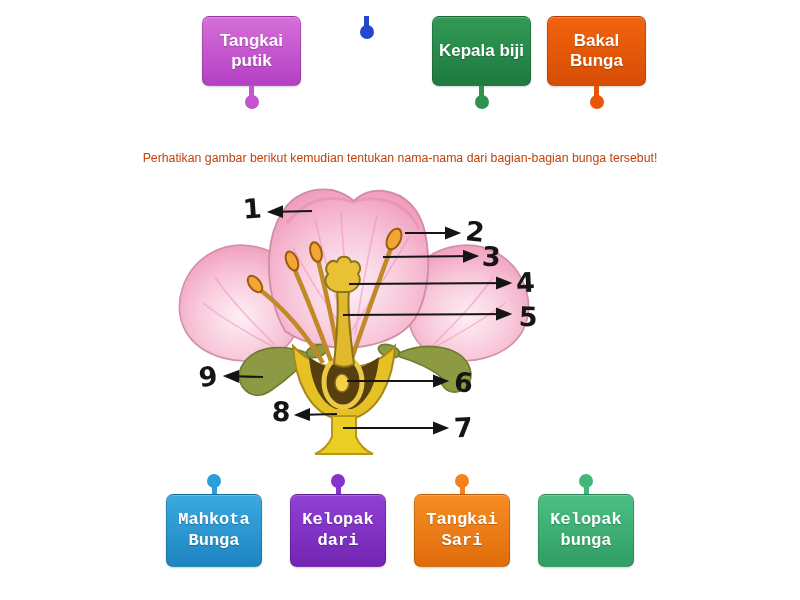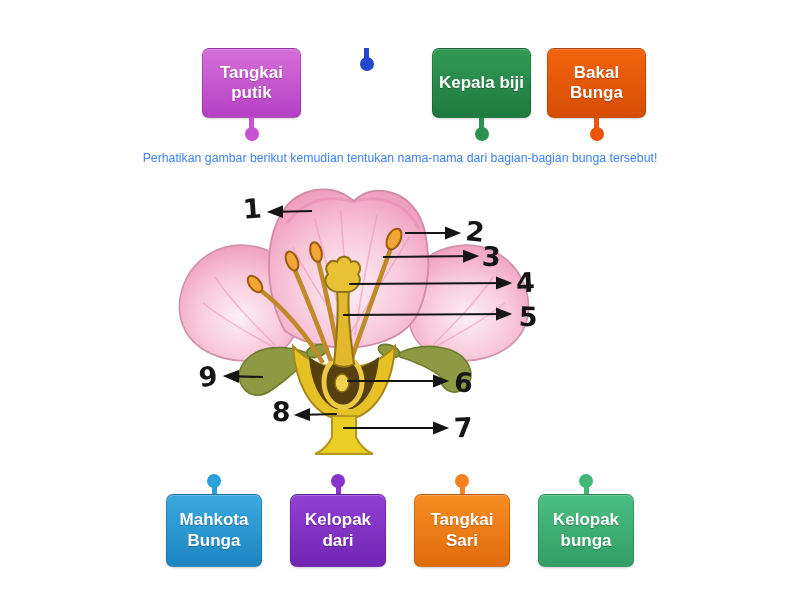--- a/index.html
+++ b/index.html
@@ -2,55 +2,55 @@
 <html><head>
 <meta charset="utf-8">
 <style>
   * { margin:0; padding:0; box-sizing:border-box; }
   html,body { width:800px; height:600px; background:#ffffff; overflow:hidden;
     font-family:"Liberation Sans","DejaVu Sans",sans-serif; }
   .stage { position:relative; width:800px; height:600px; background:#fff; }
 
   
   .label-row { position:absolute; left:0; width:800px; display:flex; justify-content:center; }
-  .row-top { top:48px; gap:16px;padding-left:48px; }
+  .row-top { top:16px; gap:16px;padding-left:48px; }
   .row-bottom { top:474px; gap:28px; }
   .label-wrap { display:flex; flex-direction:column; align-items:center; }
   .row-top .label-wrap { width:99px; }
   .row-bottom .label-wrap { width:96px; }
 
   .label-box {
     width:100%;
     border-radius:7px;
     background:linear-gradient(180deg, var(--c1), var(--c2));
     border:1px solid rgba(0,0,0,0.18);
     box-shadow:inset 0 1px 0 rgba(255,255,255,0.22), 0 1px 2px rgba(0,0,0,0.18);
     color:#fff; font-weight:bold; font-size:17px; line-height:1.18;
     display:flex; align-items:center; justify-content:center; text-align:center;
     padding:4px 3px;
     text-shadow:0 1px 1px rgba(0,0,0,0.25);
     cursor:grab;
   }
   .row-top .label-box { height:70px; }
-  .row-bottom .label-box { height:73px; }
+  .row-bottom .label-box { height:73px;font-family:Liberation Mono, monospace; }
 
   .pin { position:relative; width:20px; }
   .pin-down { height:23px; }
   .pin-up { height:20px; }
   .pin .stem { position:absolute; left:50%; width:5px; margin-left:-2.5px; background:var(--pin); }
   .pin-down .stem { top:0; height:13px; }
   .pin-up .stem { bottom:0; height:13px; }
   .pin .dot { position:absolute; left:50%; width:14px; height:14px; margin-left:-7px;
     border-radius:50%; background:var(--pin); }
   .pin-down .dot { top:9px; }
   .pin-up .dot { top:0; }
 
   
   .instruction { position:absolute; top:151px; left:0; width:800px; text-align:center;
-    font-size:12.3px; color:#3b82f6; letter-spacing:0px; }
+    font-size:12.3px; color:#c2410c; letter-spacing:0px; }
 
   
   .diagram { position:absolute; left:165px; top:185px; width:380px; height:280px; }
   .num { font-family:"DejaVu Sans",sans-serif; font-weight:bold; font-size:27px; fill:#151515; }
 </style>
 </head>
 <body>
 
 <div class="stage">
 

